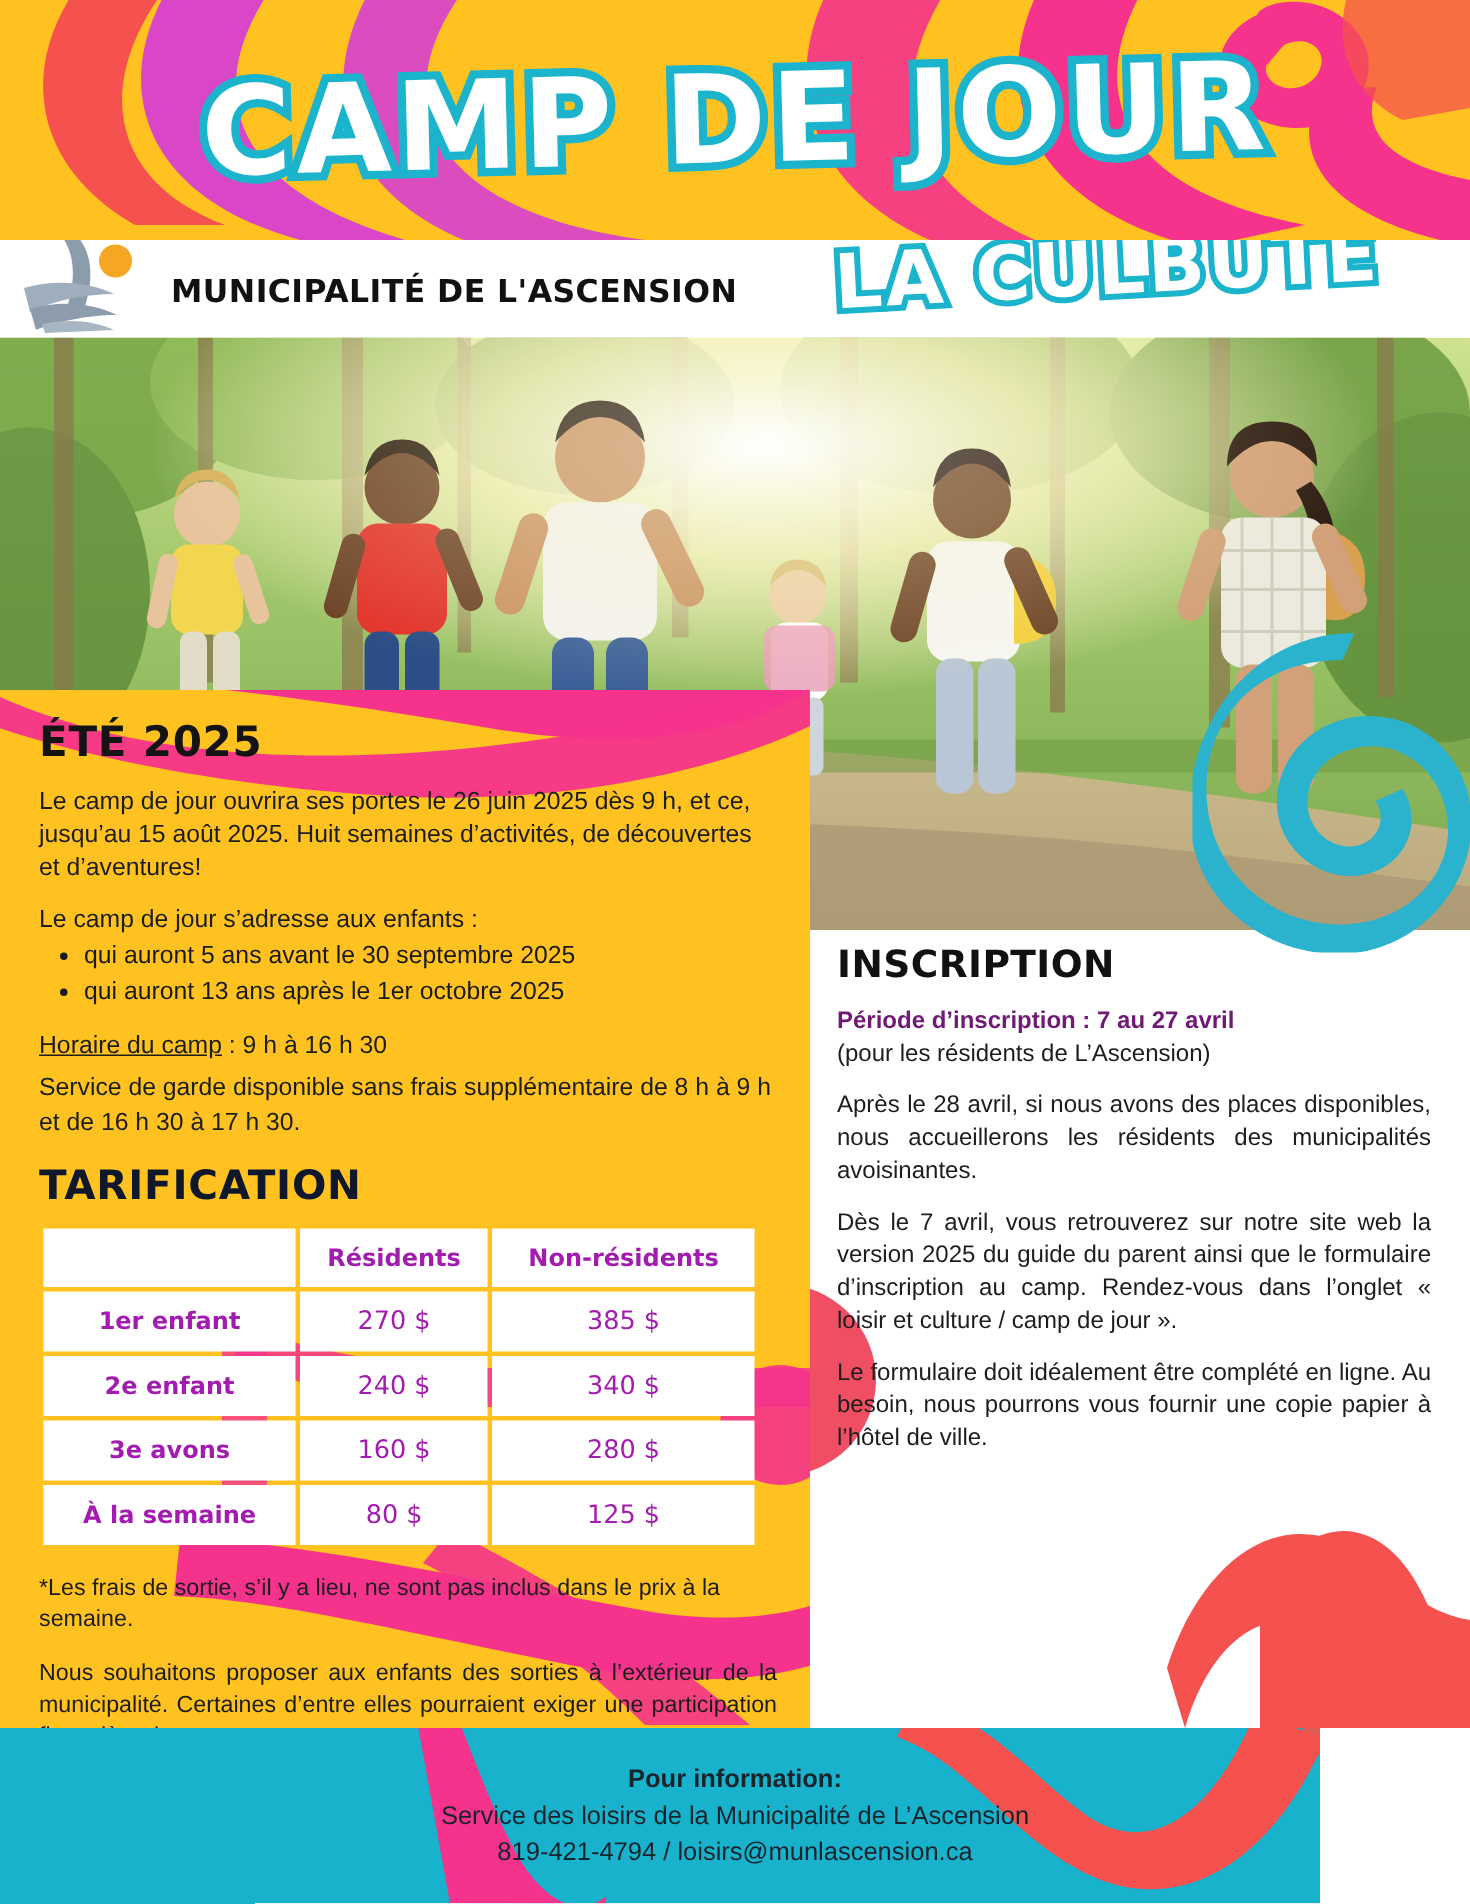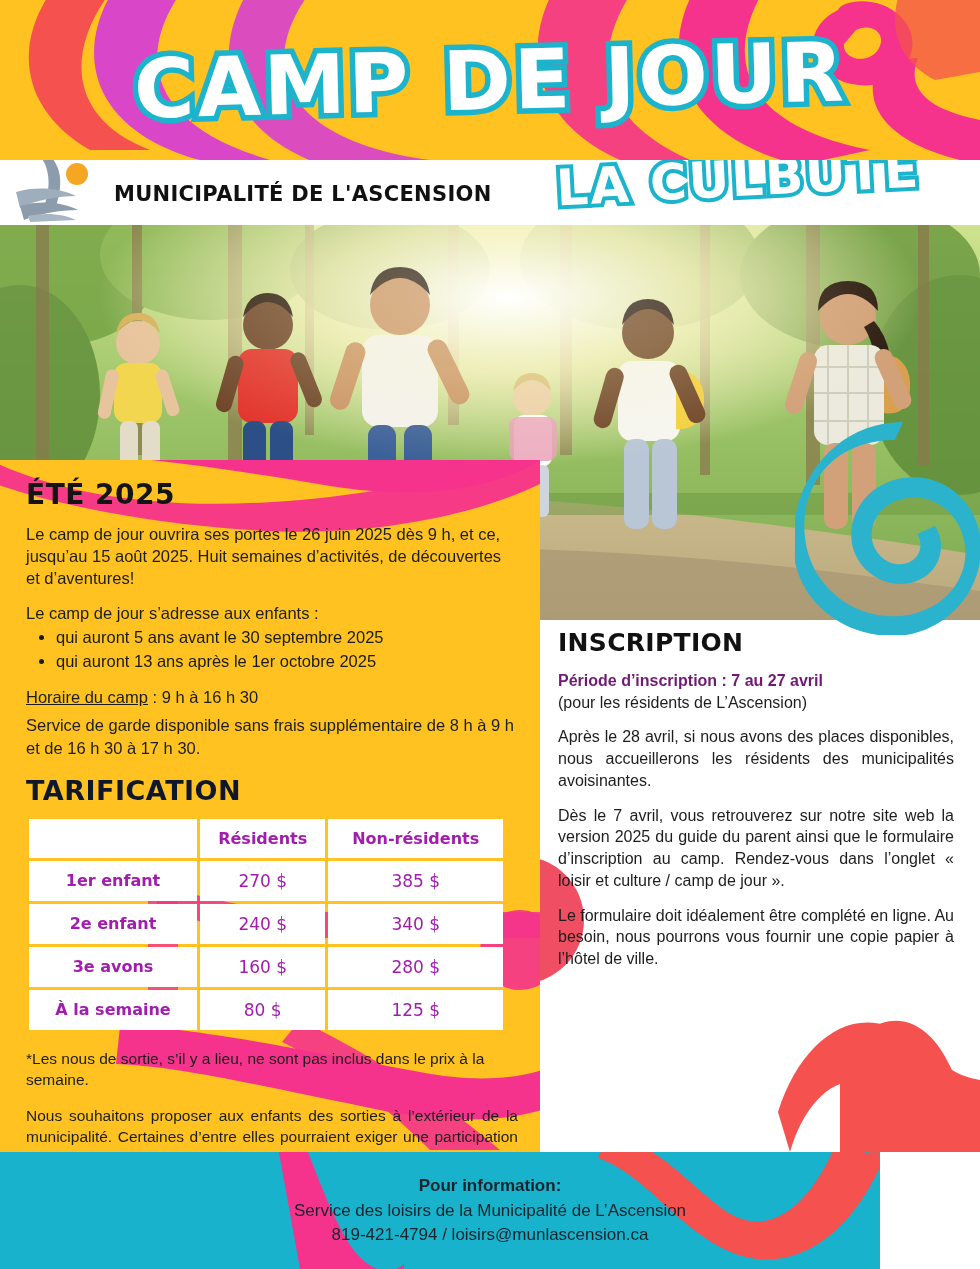--- a/index.html
+++ b/index.html
@@ -299,21 +299,21 @@
           <td class="val">280 $</td>
         </tr>
         <tr>
           <td class="rowlab">À la semaine</td>
           <td class="val">80 $</td>
           <td class="val">125 $</td>
         </tr>
       </tbody>
         </table>
 
-      <p class="note">*Les nous de sortie, s’il y a lieu, ne sont pas inclus dans le prix à la semaine.</p>
+      <p class="note">*Les frais de sortie, s’il y a lieu, ne sont pas inclus dans le prix à la semaine.</p>
       <p class="note just">Nous souhaitons proposer aux enfants des sorties à l’extérieur de la municipalité. Certaines d’entre elles pourraient exiger une participation financière des parents.</p>
     </div>
   </div>
 
   <div class="right">
     <svg class="rlayer" width="440" height="532" viewBox="0 0 440 532">
       <circle cx="-20" cy="300" r="64" fill="#EF4E63"></circle>
       <path d="M300,440 C340,380 386,394 410,446 C424,478 438,494 440,498 L440,532 L300,532 Z" fill="#F4514F"></path>
       <path d="M250,532 C268,470 310,442 352,474 C388,502 412,518 440,520 L440,460 C414,456 396,440 372,420 C320,378 262,416 238,492 Z" fill="#F4514F"></path>
     </svg>

